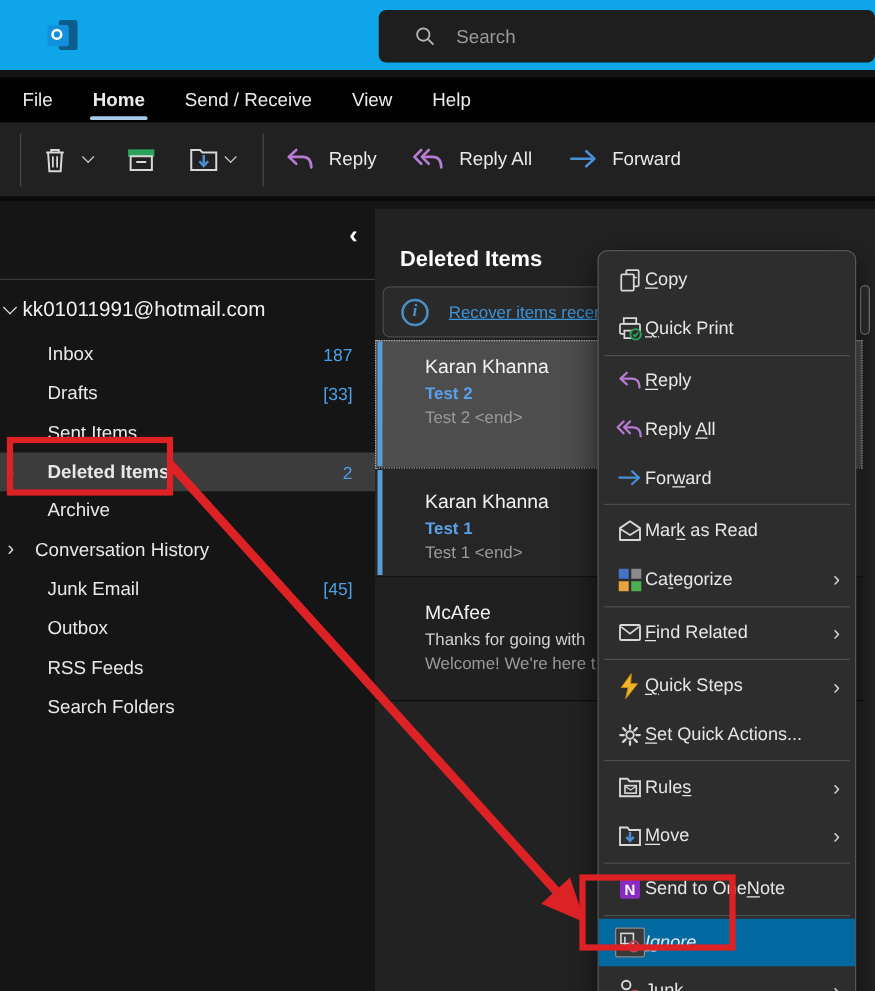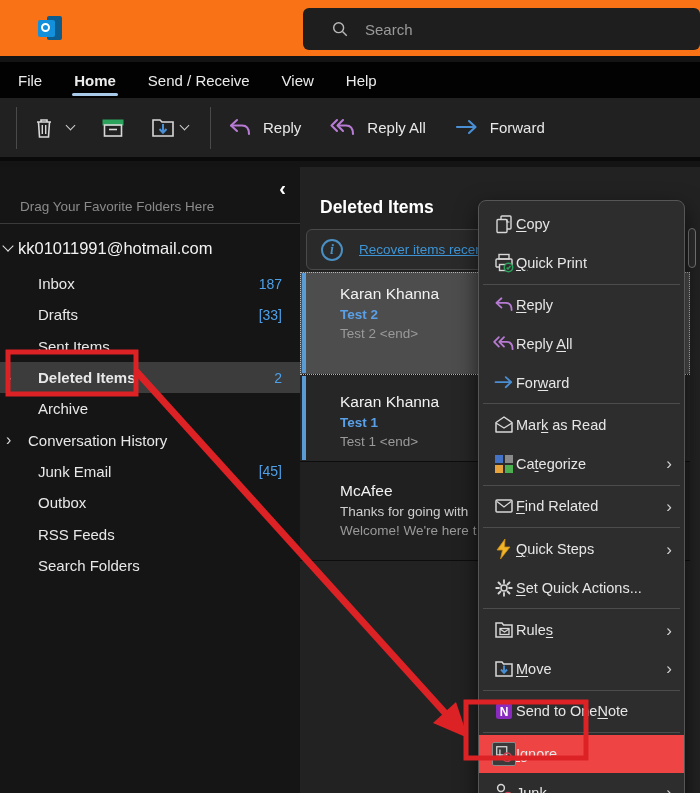--- a/index.html
+++ b/index.html
@@ -1,21 +1,21 @@
 <!DOCTYPE html>
 <html><head>
 <meta charset="utf-8">
 <style>
   * { margin:0; padding:0; box-sizing:border-box; }
   html,body { width:700px; height:793px; overflow:hidden; background:#141414;
               font-family:"Liberation Sans", sans-serif; }
   #stage { position:relative; width:700px; height:793px; background:#141414; overflow:hidden; }
 
   
-  .titlebar { position:absolute; left:0; top:0; width:700px; height:56px; background:#f97316; }
+  .titlebar { position:absolute; left:0; top:0; width:700px; height:56px; background:#0ea5e9; }
   .ol-logo { position:absolute; left:38px; top:16px; width:25px; height:25px; }
   .ol-page { position:absolute; left:9px; top:0; width:15px; height:24px; background:#0d5c8e; border-radius:2px; }
   .ol-sq   { position:absolute; left:0; top:4px; width:17px; height:17px; background:#1390dc; border-radius:2px; }
   .ol-ring { position:absolute; left:3px; top:7px; width:9px; height:9px; border:2.6px solid #fff; border-radius:50%; }
   .searchbox { position:absolute; left:303px; top:8px; width:397px; height:42px; background:#1e1e1e;
                border-radius:6px; display:flex; align-items:center; padding-left:28px; gap:16px; }
   .searchbox input { background:transparent; border:none; outline:none; color:#cfcfcf; font-size:15px; width:250px;
                      font-family:"Liberation Sans", sans-serif; }
   .searchbox input::placeholder { color:#9a9a9a; }
 
@@ -73,21 +73,21 @@
   .mrow.r2 { background:#262626; }
   .mrow.r3 { background:#202020; }
   .mrow.r3 .subject { color:#cfcfcf; font-weight:normal; }
 
   
   .ctxmenu { position:absolute; left:478px; top:200px; width:207px; background:#2d2d2d;
              border:1px solid #565656; border-radius:8px; padding:4px 0 10px 0; z-index:30;
              box-shadow:0 8px 22px rgba(0,0,0,.6); }
   .cm-item { display:flex; align-items:center; height:38.6px; padding:0 12px 0 13px; 
              color:#e6e6e6; font-size:14.5px; position:relative; }
-  .cm-item.hover { background:#ef4444; }
+  .cm-item.hover { background:#0369a1;font-style:italic; }
   .cm-item .cm-ic { width:24px; height:24px; flex:none; display:flex; align-items:center; justify-content:center; }
   .cm-item .cm-sub { margin-left:auto; color:#cfcfcf; font-size:17px; line-height:1; }
   .cm-label u { text-underline-offset:2px; }
   .cm-div { height:1px; background:#4c4c4c; margin:1.5px 4px; }
   .ic-box { border:1px solid #8a8a8a; background:#3a3a3a; border-radius:2px; padding:1px; }
   .scrollthumb { position:absolute; left:688px; top:228px; width:8px; height:40px; border:1.5px solid #787878;
                  border-radius:5px; background:#2d2d2d; z-index:29; }
 
   
   .overlay { position:absolute; left:0; top:0; width:700px; height:793px; z-index:50; pointer-events:none; }
@@ -178,21 +178,20 @@
           <line x1="3" y1="11" x2="21" y2="11" stroke="#4a8fd4" stroke-width="2.1" stroke-linecap="round"></line>
           <path d="M15 5 L21.5 11 L15 17" fill="none" stroke="#4a8fd4" stroke-width="2.1" stroke-linecap="round" stroke-linejoin="round"></path>
         </svg>
       </span>
       <span class="rb-label">Forward</span>
     </div>
   </div>
 
   <div class="sidebar">
     <span class="collapse">‹</span>
-    <div class="draghint">Drag Your Favorite Folders Here</div>
     <div class="sb-divline"></div>
     <div class="account">
       <span class="chev-down"></span>
       <span>kk01011991@hotmail.com</span>
     </div>
     <div class="folders">
       <div class="frow">
         <span>Inbox</span>
         <span class="cnt bold">187</span>
       </div>

